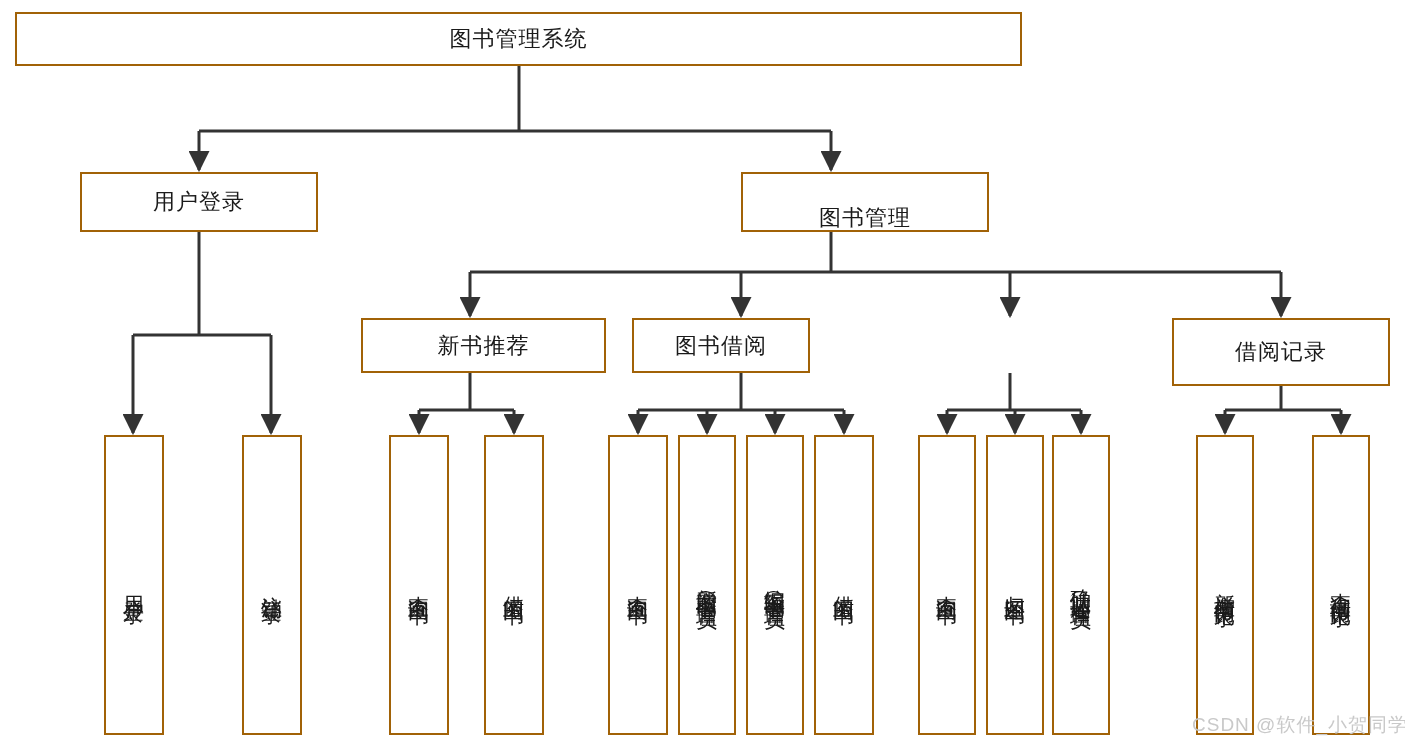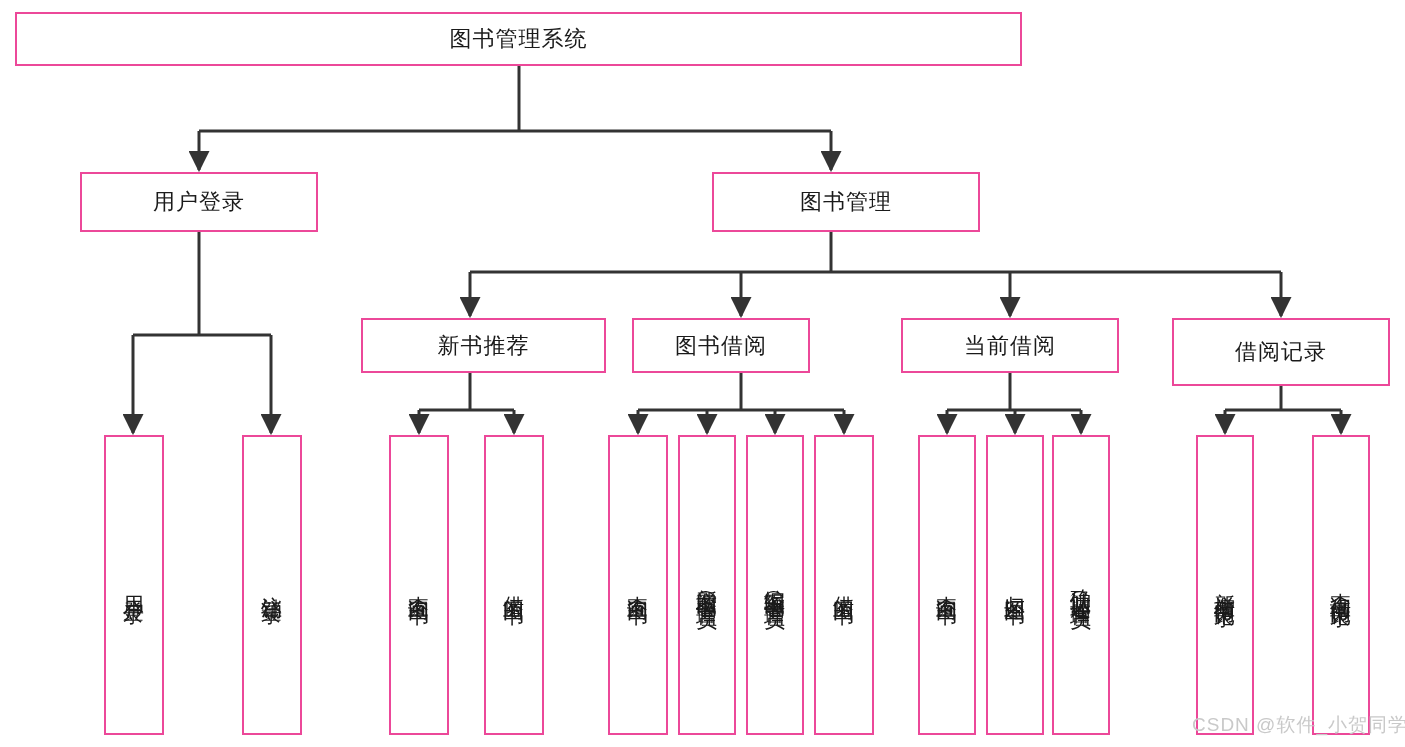--- a/index.html
+++ b/index.html
@@ -22,21 +22,21 @@
     left: 0;
     top: 0;
     width: 1405px;
     height: 747px;
     pointer-events: none;
   }
   .node {
     position: absolute;
     box-sizing: border-box;
     background: #ffffff;
-    border: 2px solid #ec4899;
+    border: 2px solid #a16207;
     display: flex;
     align-items: center;
     justify-content: center;
     color: #1a1a1a;
   }
   .node.root, .node.lvl1, .node.lvl2 {
     font-size: 22px;
     letter-spacing: 1px;
   }
   .node.leaf {
@@ -120,32 +120,29 @@
     </g>
   </svg>
 
   <div class="node root" style="left:15px; top:12px; width:1007px; height:54px;">
     <span class="label">图书管理系统</span>
   </div>
 
   <div class="node lvl1" style="left:80px; top:172px; width:238px; height:60px;">
     <span class="label">用户登录</span>
   </div>
-  <div class="node lvl1" style="left:712px; top:172px; width:268px; height:60px;">
+  <div class="node lvl1" style="left:741px; top:172px; width:248px; height:60px;align-items:flex-end;">
     <span class="label">图书管理</span>
   </div>
 
   <div class="node lvl2" style="left:361px; top:318px; width:245px; height:55px;">
     <span class="label">新书推荐</span>
   </div>
   <div class="node lvl2" style="left:632px; top:318px; width:178px; height:55px;">
     <span class="label">图书借阅</span>
-  </div>
-  <div class="node lvl2" style="left:901px; top:318px; width:218px; height:55px;">
-    <span class="label">当前借阅</span>
   </div>
   <div class="node lvl2" style="left:1172px; top:318px; width:218px; height:68px;">
     <span class="label">借阅记录</span>
   </div>
 
   <div class="node leaf" style="left:104px; top:435px; width:60px; height:300px;">
     <span class="label">用户登录</span>
   </div>
   <div class="node leaf" style="left:242px; top:435px; width:60px; height:300px;">
     <span class="label">注销登录</span>

